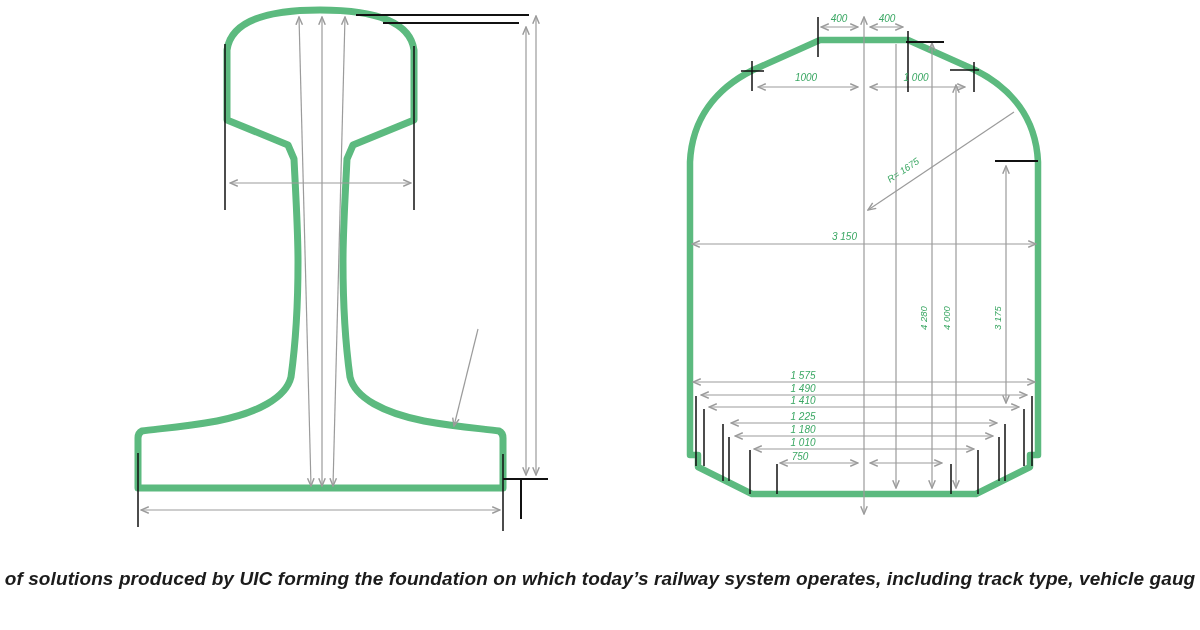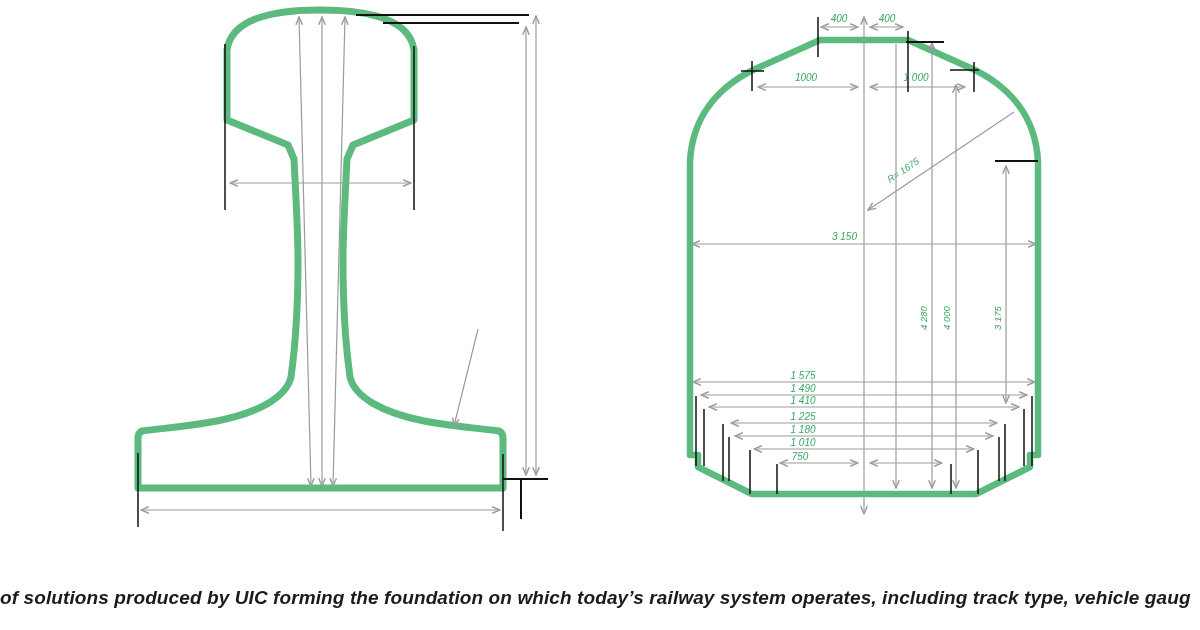--- a/index.html
+++ b/index.html
@@ -19,21 +19,21 @@
   .g-outline{fill:none;stroke:var(--outline-green);stroke-width:7;stroke-linejoin:round;stroke-linecap:round;}
   .g-outline-gauge{fill:none;stroke:var(--outline-green);stroke-width:6.5;stroke-linejoin:round;stroke-linecap:round;}
   .dim{stroke:var(--dim-gray);stroke-width:1.2;fill:none;}
   .tick{stroke:var(--tick-black);stroke-width:1.5;fill:none;}
   .tick-bold{stroke:var(--tick-black);stroke-width:2;fill:none;}
   .lbl{font:italic 10px "Liberation Sans", sans-serif;fill:var(--label-green);}
   .lbl-rot{font:italic 9.5px "Liberation Sans", sans-serif;fill:var(--label-green);}
   .arrowhead{fill:none;stroke:var(--dim-gray);stroke-width:1.5;}
   
   .caption{position:absolute;left:0;top:557px;width:1200px;height:73px;overflow:hidden;
-           display:flex;flex-direction:row;align-items:center;justify-content:flex-start;
+           display:flex;flex-direction:column;align-items:center;justify-content:flex-start;
            padding-top:8px;box-sizing:border-box;}
   .caption-line{white-space:nowrap;flex:0 0 auto;
                 font:bold italic 19px/28px "Liberation Sans", sans-serif;
                 color:var(--caption-color);letter-spacing:0.1px;}
 </style>
 </head>
 <body>
 
 <div class="stage">
 

